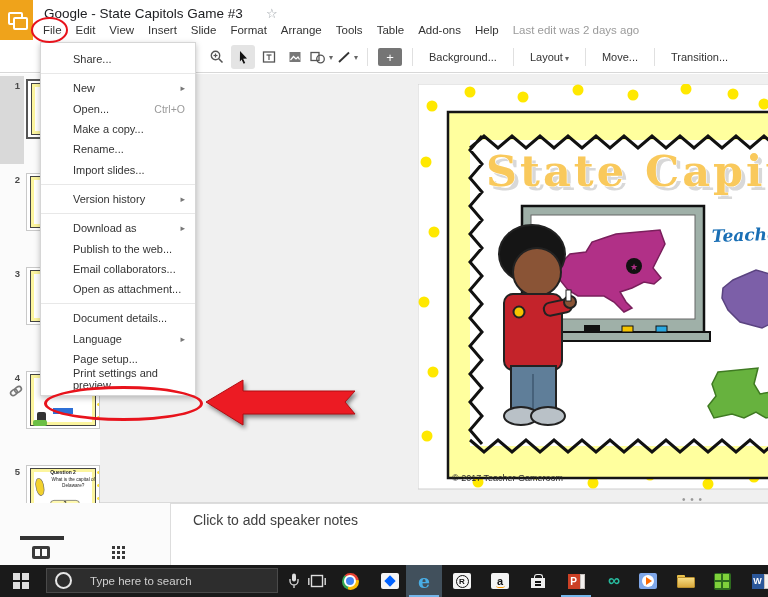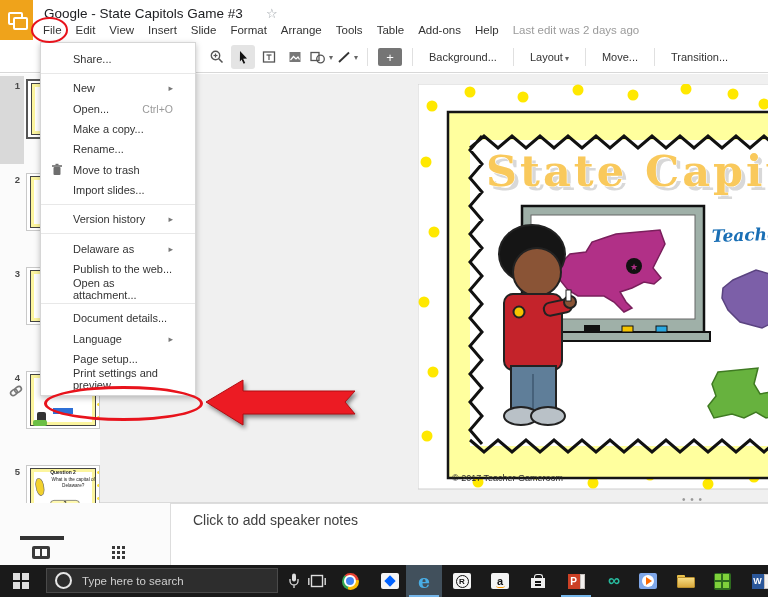--- a/index.html
+++ b/index.html
@@ -42,38 +42,38 @@
   #canvas{position:absolute;left:100px;top:74px;width:668px;height:429px;background:#F0F0F0;border-bottom:1px solid #DADADA;box-sizing:border-box}
   #slide-svg{position:absolute;left:318px;top:10px}
   #notes-handle{position:absolute;left:582px;top:420px;color:#999;font-size:10px;letter-spacing:1px}
   #notes{position:absolute;left:170px;top:503px;width:598px;height:62px;background:#fff;
          border-left:1px solid #DDD;border-top:1px solid #DDD;box-sizing:border-box}
   #notes-text{position:absolute;left:22px;top:8px;font-size:14px;color:#404040}
 
   
   #file-menu{position:absolute;left:40px;top:42px;width:156px;background:#fff;border:1px solid #D6D6D6;
              box-shadow:0 2px 6px rgba(0,0,0,.25);padding:6px 0;z-index:50;box-sizing:border-box}
-  .mi{display:flex;align-items:center;height:20.3px;padding:0 22px 0 32px;font-size:11px;color:#333;position:relative}
+  .mi{display:flex;align-items:center;height:20.3px;padding:0 10px 0 32px;font-size:11px;color:#333;position:relative}
   .mi .ic{position:absolute;left:10px;top:4px}
   .mi .short{margin-left:auto;color:#9A9A9A;font-size:10.5px}
   .mi .sub{margin-left:auto;color:#777;font-size:9px}
   .msep{height:1px;background:#E8E8E8;margin:4px 0}
 
   
   .red-ellipse{position:absolute;border:3px solid #E8131C;border-radius:50%;z-index:60}
   #arrow{position:absolute;left:200px;top:375px;z-index:60}
 
   
   #taskbar{position:absolute;left:0;top:565px;width:768px;height:32px;background:#1A1A1A;z-index:70}
   #start{position:absolute;left:13px;top:8px;width:16px;height:16px;display:grid;grid-template-columns:7px 7px;grid-template-rows:7px 7px;gap:2px}
   #start span{background:#DFDFDF}
   #tb-search{position:absolute;left:46px;top:3px;width:232px;height:25px;background:#2D2D2D;border:1px solid #4A4A4A;
              display:flex;align-items:center;box-sizing:border-box}
   #cortana{width:13px;height:13px;border:2px solid #E6E6E6;border-radius:50%;margin-left:8px}
-  #tb-search .ph{margin-left:10px;color:#CFCFCF;font-size:11.5px}
+  #tb-search .ph{margin-left:18px;color:#CFCFCF;font-size:11.5px}
   .tb-cell{position:absolute;top:0;width:36px;height:32px;display:flex;align-items:center;justify-content:center}
   .tb-cell.open::after{content:"";position:absolute;left:3px;right:3px;bottom:0;height:2px;background:#75B6EA}
   .tb-cell.activewin{background:#41505C}
   .wicon{width:18px;height:16px;border-radius:2px;display:flex;align-items:center;justify-content:center;font-weight:bold}
 </style>
 </head>
 <body>
 
 <div id="chrome">
   <div id="logo">
@@ -302,42 +302,37 @@
       <span>Open...</span>
       <span class="short">Ctrl+O</span>
     </div>
   <div class="mi">
       <span>Make a copy...</span>
     </div>
   <div class="mi">
       <span>Rename...</span>
     </div>
   <div class="mi">
-    <svg class="ic" width="12" height="13">
-      <rect x="2.5" y="4" width="7" height="8" rx="1" fill="#6E6E6E"></rect>
-      <rect x="1" y="2.2" width="10" height="1.6" fill="#6E6E6E"></rect>
-        <rect x="4.5" y="0.8" width="3" height="1.6" fill="#6E6E6E"></rect>
-    </svg>
-    <span>Move to trash</span>
-    </div>
-  <div class="mi">
       <span>Import slides...</span>
     </div>
   <div class="msep"></div>
   <div class="mi">
       <span>Version history</span>
       <span class="sub">▸</span>
     </div>
   <div class="msep"></div>
   <div class="mi">
-      <span>Delaware as</span>
+      <span>Download as</span>
       <span class="sub">▸</span>
     </div>
   <div class="mi">
       <span>Publish to the web...</span>
+    </div>
+  <div class="mi">
+      <span>Email collaborators...</span>
     </div>
   <div class="mi">
       <span>Open as attachment...</span>
     </div>
   <div class="msep"></div>
   <div class="mi">
       <span>Document details...</span>
     </div>
   <div class="mi">
       <span>Language</span>

